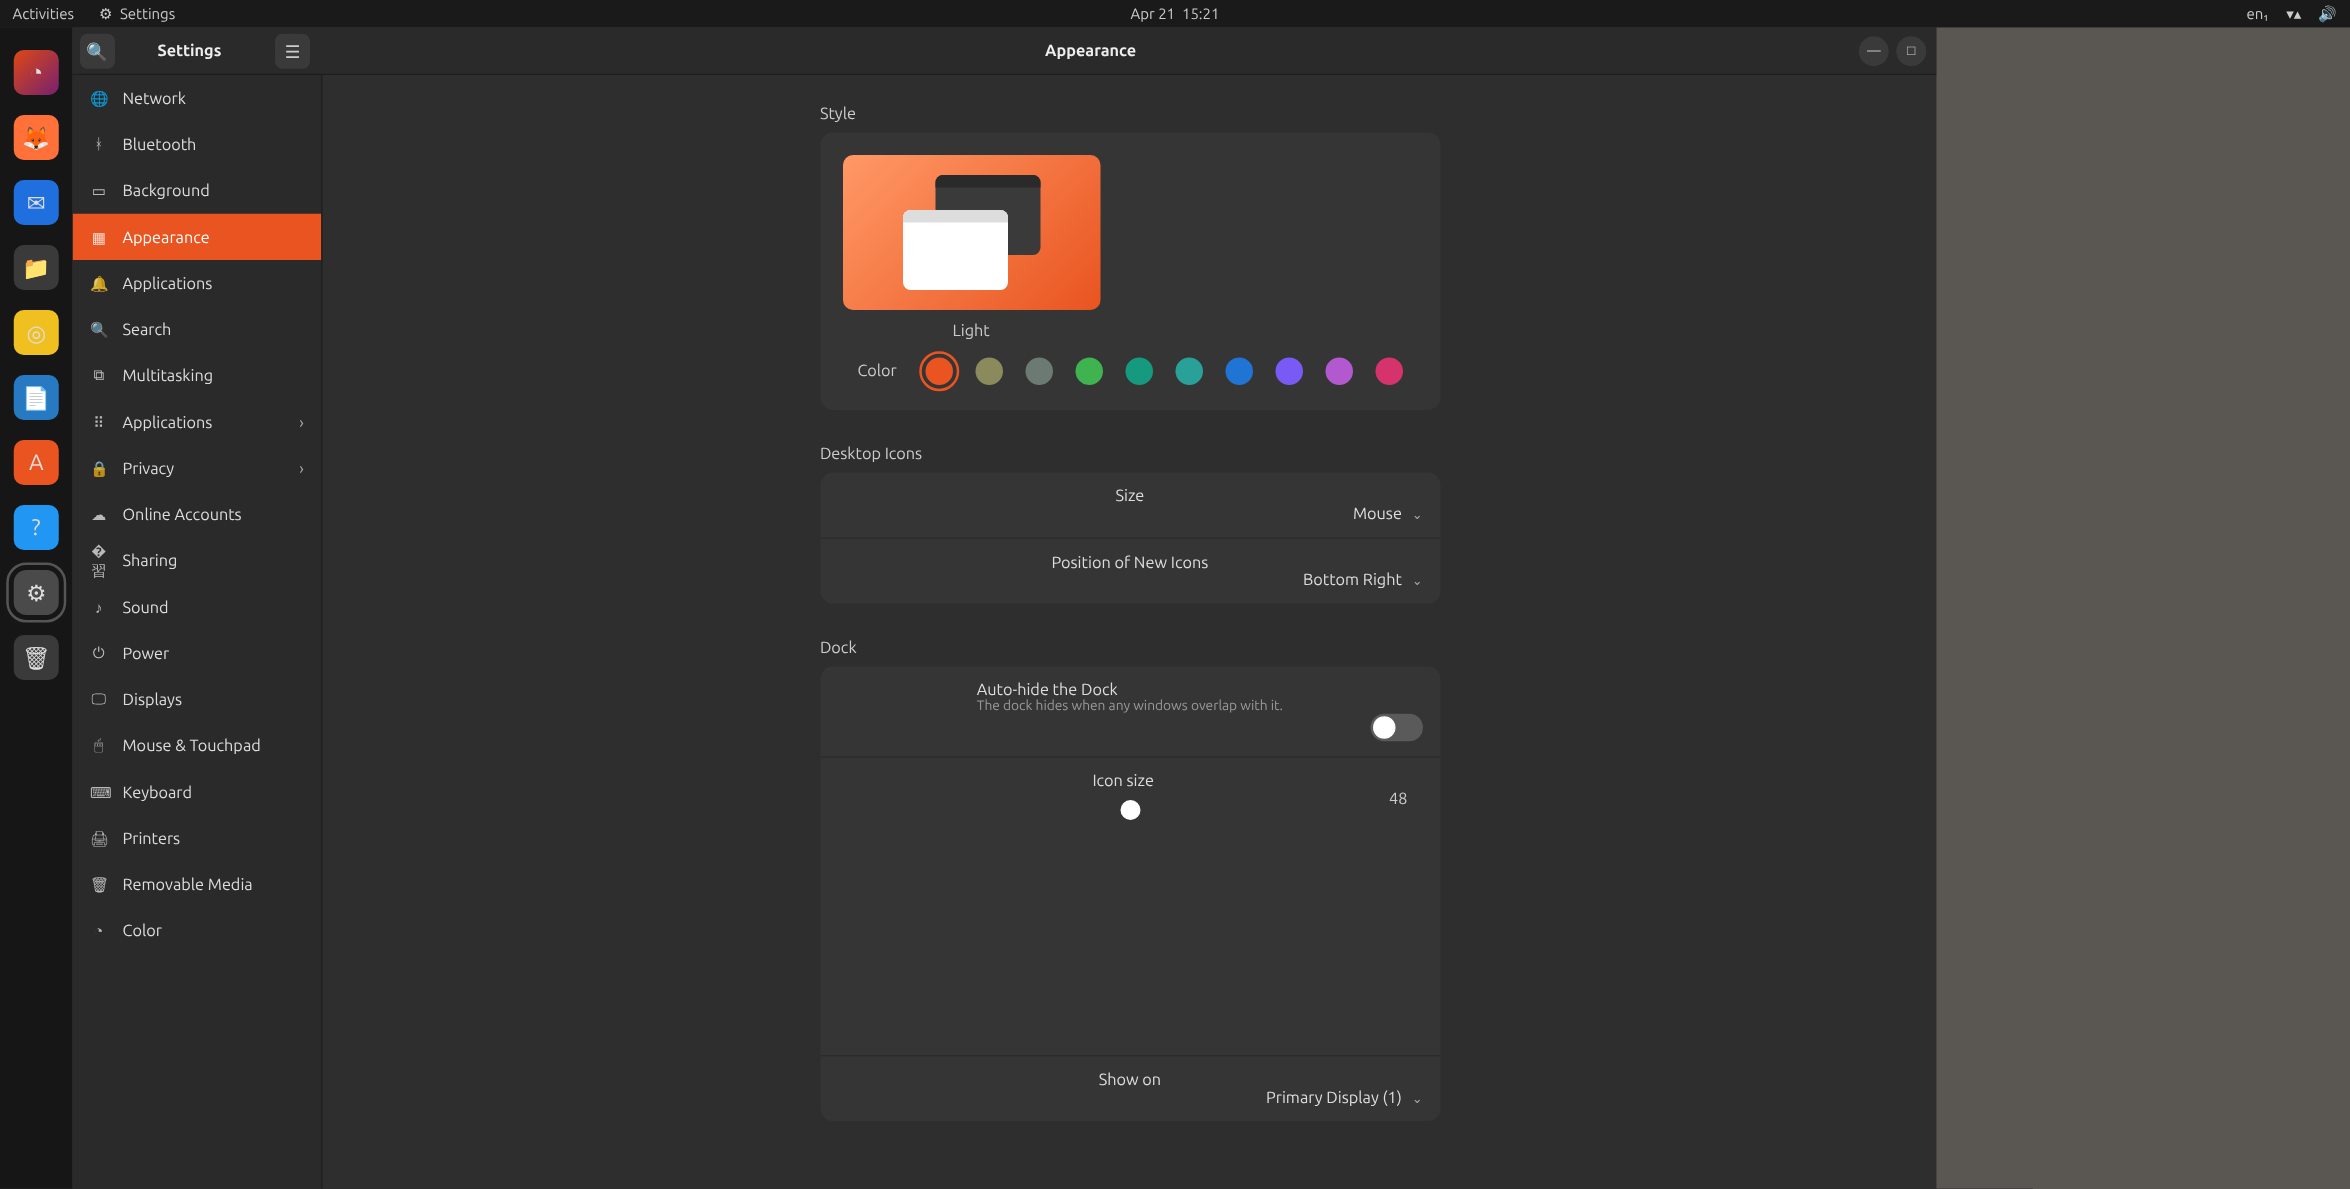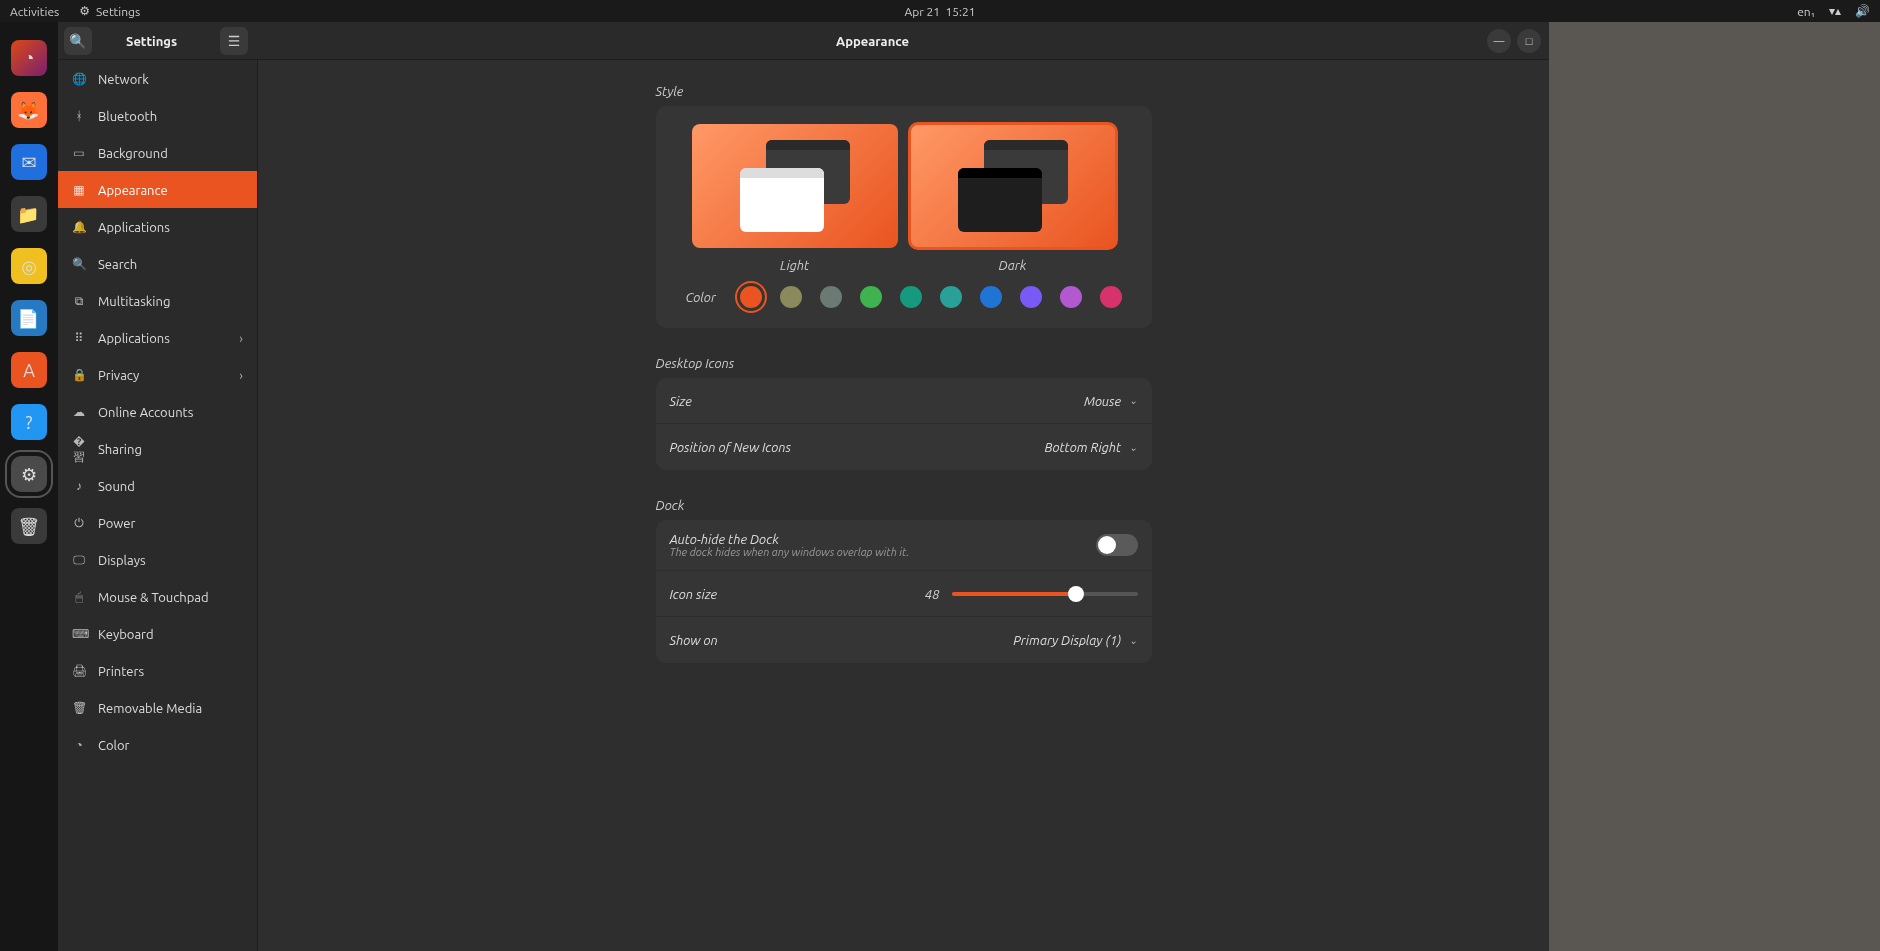--- a/index.html
+++ b/index.html
@@ -34,45 +34,45 @@
 .body { flex: 1; display: flex; overflow: hidden; }
 
 
 .sidebar { width: 200px; background: #2a2a2a; border-right: 1px solid #1e1e1e; overflow-y: auto; }
 .side-item { height: 37px; display: flex; align-items: center; gap: 12px; padding: 0 14px; font-size: 13px; color: #ddd; cursor: pointer; }
 .side-item.active { background: #e95420; color: #fff; }
 .side-item .icon { width: 14px; text-align: center; opacity: 0.8; font-size: 12px; }
 .side-item .chev { margin-left: auto; opacity: 0.7; }
 
 
-.content { flex: 1; overflow-y: auto; padding: 24px 0 40px 0; font-style: italic; }
+.content { flex: 1; overflow-y: auto; padding: 24px 0 40px 0; }
 .section { width: 496px; margin: 0 auto 28px auto; }
 .section-title { font-size: 13px; color: #ccc; margin-bottom: 8px; }
 .panel { background: #353535; border-radius: 10px; overflow: hidden; }
 .style-panel { padding: 18px; display: flex; flex-direction: column; }
-.style-row { display: flex; gap: 12px; justify-content: center; }
+.style-row { display: flex; gap: 12px; justify-content: flex-start; }
 .style-card { text-align: center; cursor: pointer; }
 .style-thumb { width: 206px; height: 124px; border-radius: 8px; background: linear-gradient(135deg,#ff9966,#e95420); position: relative; padding: 14px; }
 .style-thumb.selected { outline: 3px solid #e95420; outline-offset: -1px; }
 .thumb-win { position: absolute; border-radius: 6px; }
 .thumb-win.back { width: 84px; height: 64px; background: #3a3a3a; top: 16px; right: 48px; }
 .thumb-win.back::before { content:''; position:absolute; top:0; left:0; right:0; height:10px; background:#2a2a2a; border-radius:6px 6px 0 0; }
 .thumb-win.front { width: 84px; height: 64px; top: 44px; left: 48px; }
 .thumb-win.front.light { background: #fff; }
 .thumb-win.front.light::before { content:''; position:absolute; top:0; left:0; right:0; height:10px; background:#ddd; border-radius:6px 6px 0 0; }
 .thumb-win.front.dark { background: #1e1e1e; }
 .thumb-win.front.dark::before { content:''; position:absolute; top:0; left:0; right:0; height:10px; background:#000; border-radius:6px 6px 0 0; }
 .style-label { margin-top: 10px; font-size: 13px; color: #ccc; }
 .color-row { display: flex; align-items: center; padding: 14px 12px 2px 12px; gap: 18px; }
 .color-label { font-size: 13px; color: #ccc; width: 50px; }
 .swatches { display: flex; gap: 18px; }
 .swatch { width: 22px; height: 22px; border-radius: 50%; cursor: pointer; }
 .swatch.selected { outline: 2px solid #e95420; outline-offset: 3px; }
 
-.row { display: flex; align-items: center; padding: 12px 14px; border-bottom: 1px solid #2b2b2b; min-height: 46px; }
+.row { display: flex; align-items: center; padding: 12px 14px; border-bottom: 1px solid #2b2b2b; min-height: 46px; flex-direction: column; }
 .row:last-child { border-bottom: none; }
 .row .label { font-size: 13px; color: #ddd; }
 .row .sub { font-size: 11px; color: #999; margin-top: 0; }
 .row .value { margin-left: auto; display: flex; align-items: center; gap: 8px; font-size: 13px; color: #ddd; }
 .chev-down { opacity: 0.7; font-size: 10px; }
 
 .switch { width: 42px; height: 22px; border-radius: 11px; position: relative; cursor: pointer; }
 .switch.on { background: #e95420; }
 .switch.off { background: #5a5a5a; }
 .switch::after { content:''; position:absolute; width:18px; height:18px; border-radius:50%; background:#fff; top:2px; }
@@ -229,27 +229,20 @@
         <div class="section-title">Style</div>
         <div class="panel style-panel">
           <div class="style-row">
             <div class="style-card">
               <div class="style-thumb">
                 <div class="thumb-win back"></div>
                 <div class="thumb-win front light"></div>
               </div>
               <div class="style-label">Light</div>
             </div>
-            <div class="style-card">
-              <div class="style-thumb selected">
-                <div class="thumb-win back"></div>
-                <div class="thumb-win front dark"></div>
-              </div>
-              <div class="style-label">Dark</div>
-            </div>
           </div>
           <div class="color-row">
             <span class="color-label">Color</span>
             <div class="swatches" id="swatches">
                 <div class="swatch selected" style="background: rgb(233, 84, 32);"></div>
                 <div class="swatch" style="background: rgb(138, 138, 92);"></div>
                 <div class="swatch" style="background: rgb(107, 122, 115);"></div>
                 <div class="swatch" style="background: rgb(62, 179, 79);"></div>
                 <div class="swatch" style="background: rgb(22, 154, 127);"></div>
                 <div class="swatch" style="background: rgb(42, 161, 152);"></div>

